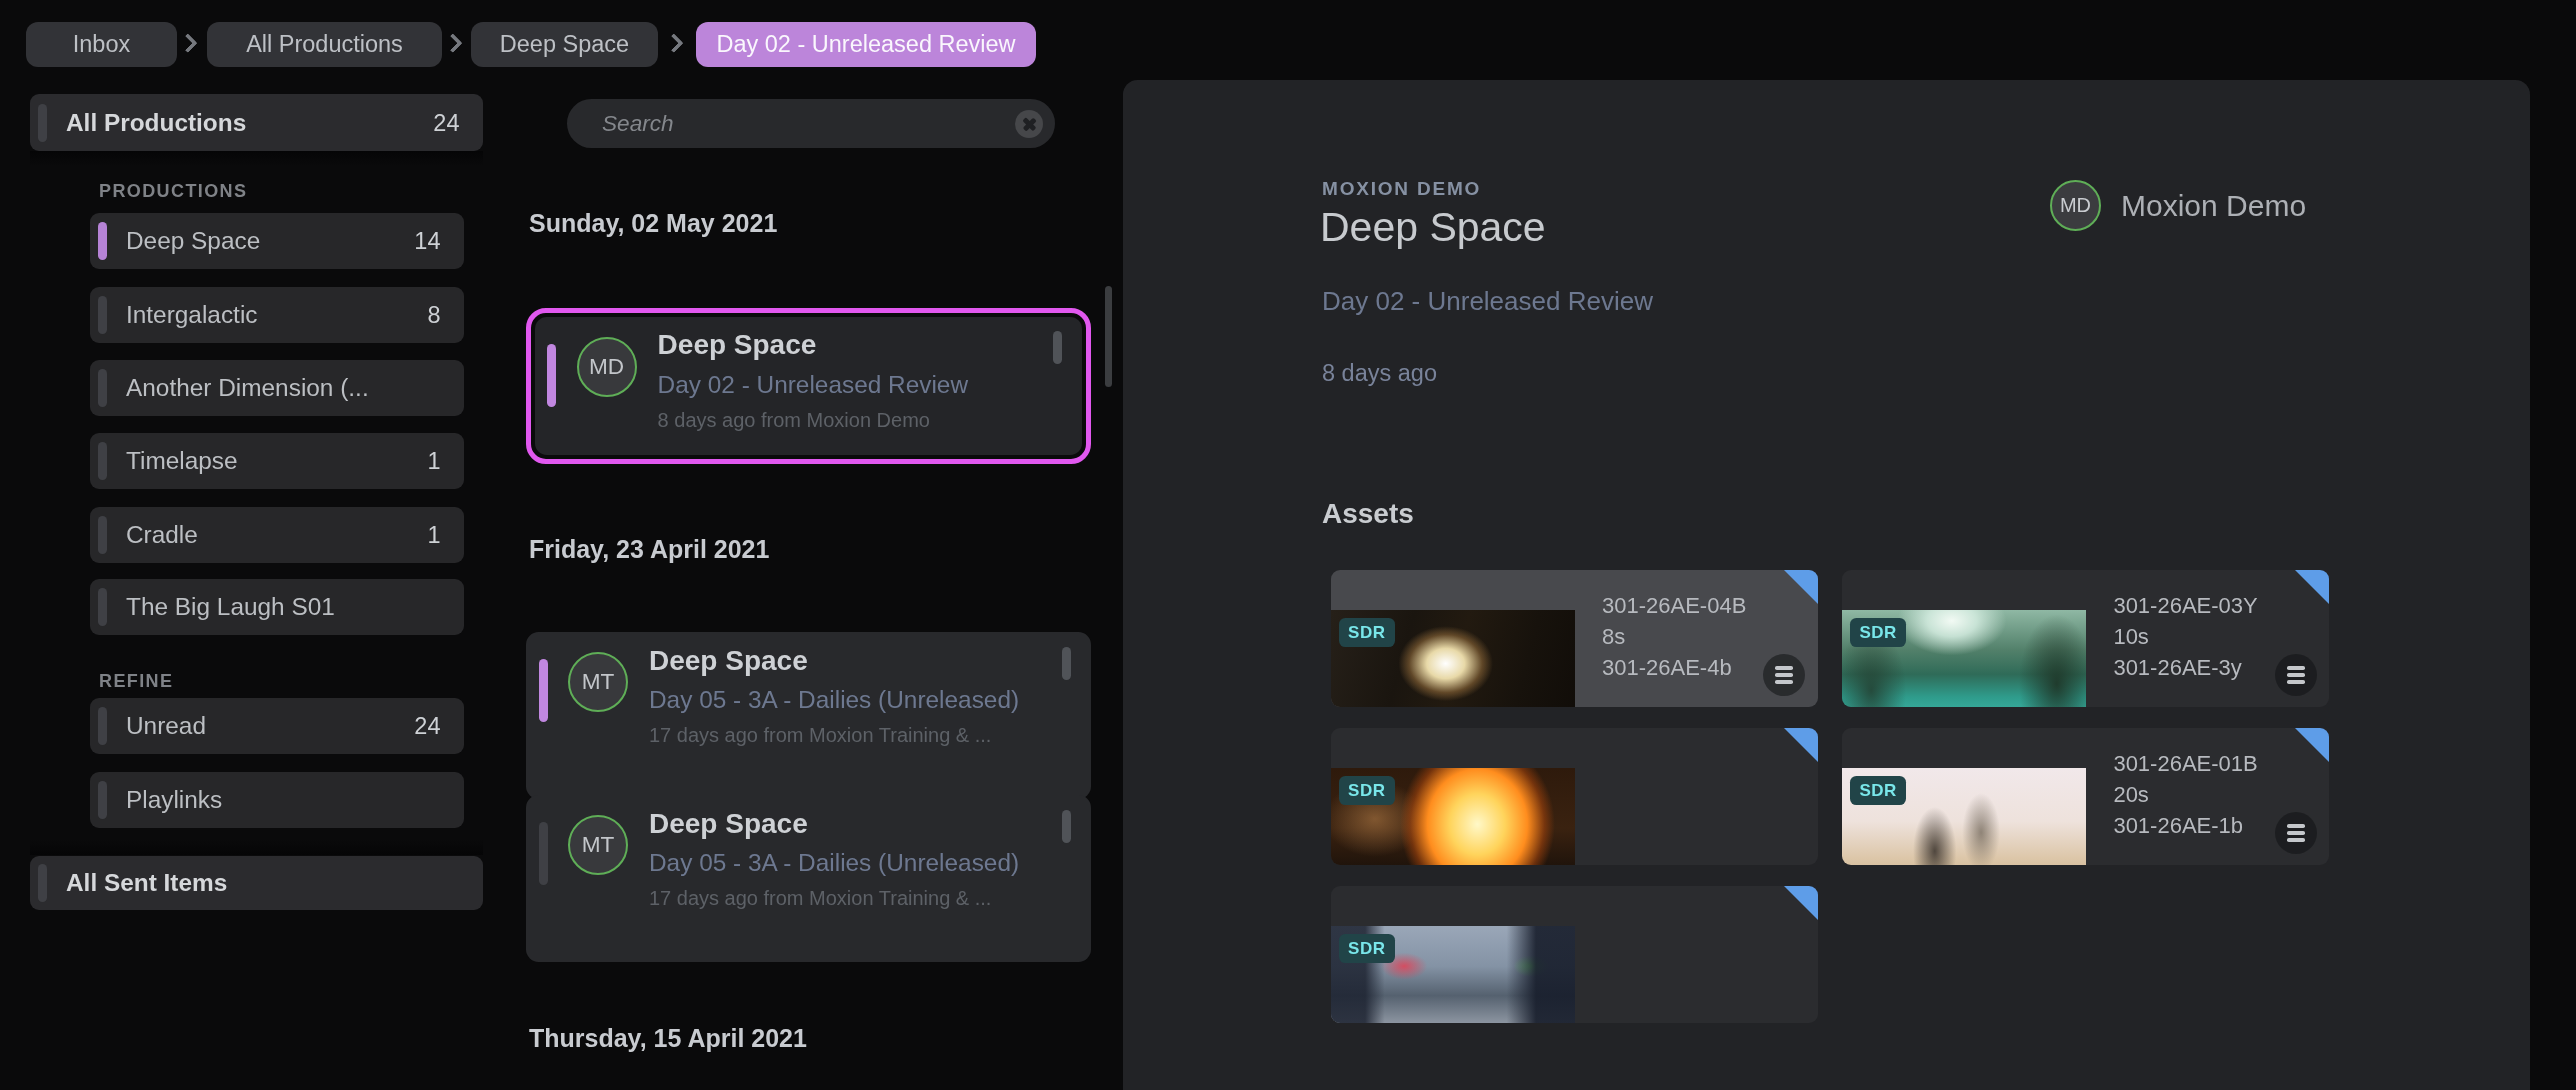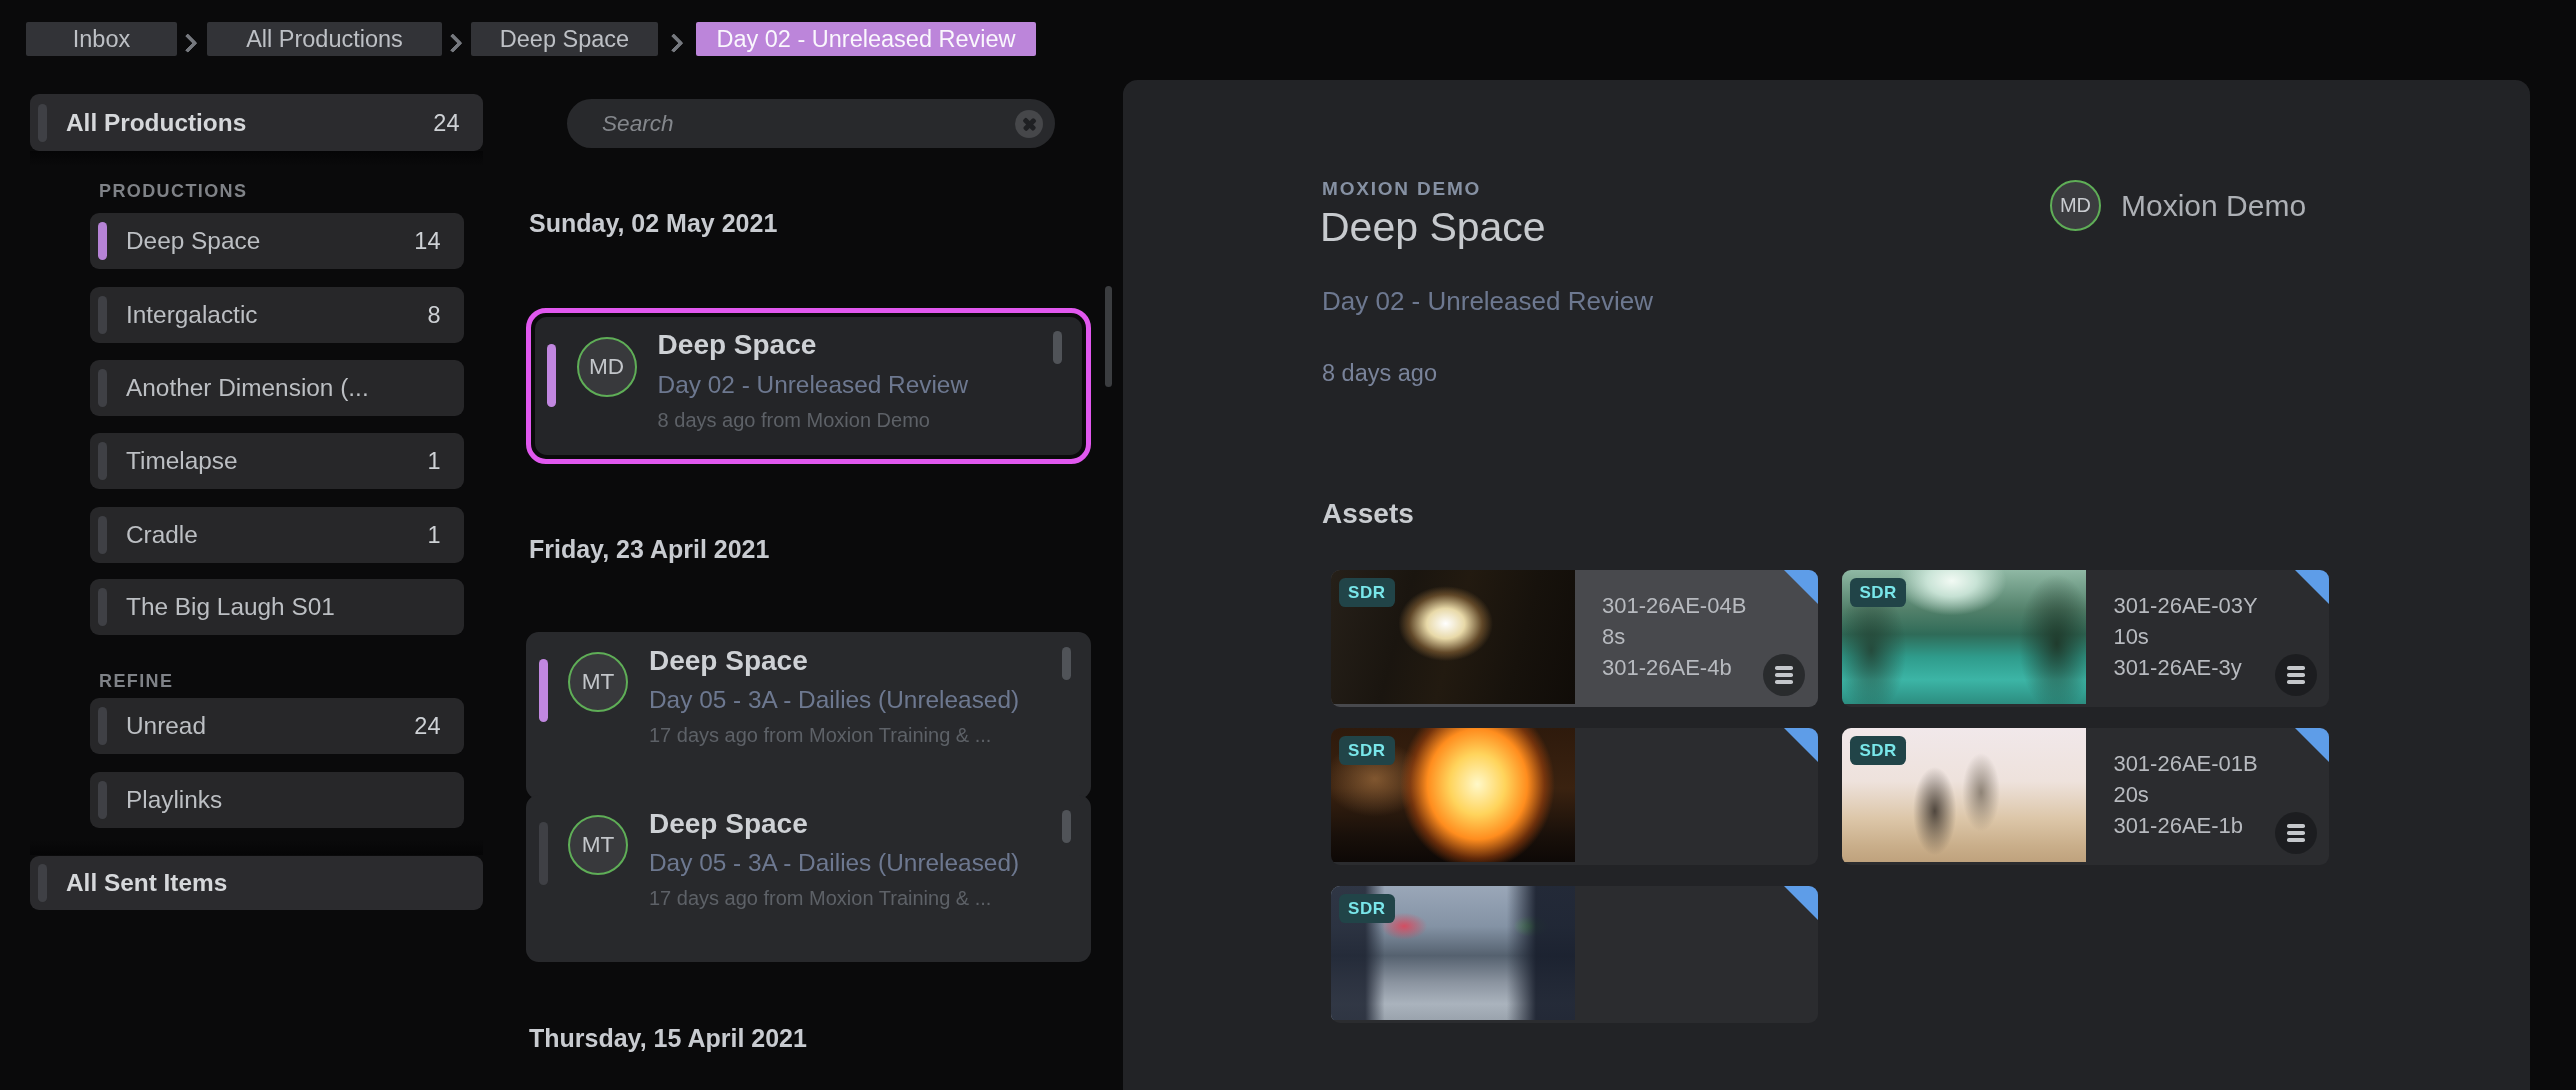--- a/index.html
+++ b/index.html
@@ -1,21 +1,21 @@
 <!DOCTYPE html>
 <html style="font-size:14.5px"><head>
 <meta charset="utf-8">
 <style>
   html,body{margin:0;padding:0;background:#0a0a0b;}
   *{box-sizing:border-box;}
   #app{position:relative;width:2576px;height:1091px;overflow:hidden;
        background:#0a0a0b;font-family:"Liberation Sans",sans-serif;}
 
   
-  .pill{position:absolute;top:22px;height:34px;border-radius:2px;background:#323337;
+  .pill{position:absolute;top:22px;height:45px;border-radius:12px;background:#323337;
         color:#bdc0c5;font-size:23.5px;font-weight:500;display:flex;align-items:center;justify-content:center;}
   .pill.active{background:#bc85da;color:#faf7fd;}
   .crumb-sep{position:absolute;top:36px;width:13.6px;height:13.6px;border-top:4.5px solid #75787e;
         border-right:4.5px solid #75787e;transform:rotate(45deg);border-radius:1.8px;}
 
   
   .side-head{position:absolute;left:30px;width:453px;height:57px;background:#2b2b2e;border-radius:9px;}
   .side-row{position:absolute;left:90px;width:374px;height:56px;background:#272729;border-radius:9px;}
   .accent{position:absolute;left:8.1px;top:50%;transform:translateY(-50%);width:9px;height:38px;border-radius:5.4px;background:#3f4045;}
   .accent.purple{background:#b683d6;}
@@ -67,21 +67,21 @@
   .s-avatar{width:51px;height:51px;border-radius:50%;background:#3b3c3f;border:2.7px solid #5fae57;
         display:flex;align-items:center;justify-content:center;font-size:20px;color:#c9ccd0;}
   .s-name{margin-left:20px;font-size:30px;color:#adb0b5;}
 
   
   .grid{position:absolute;left:1331px;top:570px;width:1004px;display:grid;
         grid-template-columns:487px 487px;column-gap:24.4px;row-gap:21px;}
   .asset{position:relative;width:487px;height:137px;border-radius:9px;overflow:hidden;
         background:#2b2c2f;display:flex;}
   .asset.hl{background:#48494d;}
-  .thumb{position:relative;width:244px;height:134px;flex:none;}
+  .thumb{position:relative;width:244px;height:134px;flex:none;margin-top:40px;}
   .sdr{position:absolute;top:8.1px;left:8.1px;padding:4.5px 9px;border-radius:6.3px;background:#214448;
         color:#79e6ea;font-size:17px;font-weight:700;letter-spacing:0.5px;}
   .fold{position:absolute;top:0;right:0;width:0;height:0;
         border-top:34px solid #5e9de8;border-left:34px solid transparent;}
   .a-info{position:relative;flex:1;padding:20px 0 0 27px;}
   .a-line{font-size:22px;color:#b7babf;line-height:31px;white-space:nowrap;}
   .menu-btn{position:absolute;right:12.7px;bottom:11px;width:42px;height:42px;border-radius:50%;
         background:rgba(17,18,20,0.55);display:flex;flex-direction:column;align-items:center;justify-content:center;gap:3.6px;}
   .menu-btn span{display:block;width:18px;height:3.6px;border-radius:1.8px;background:#c4c7cb;}
 

